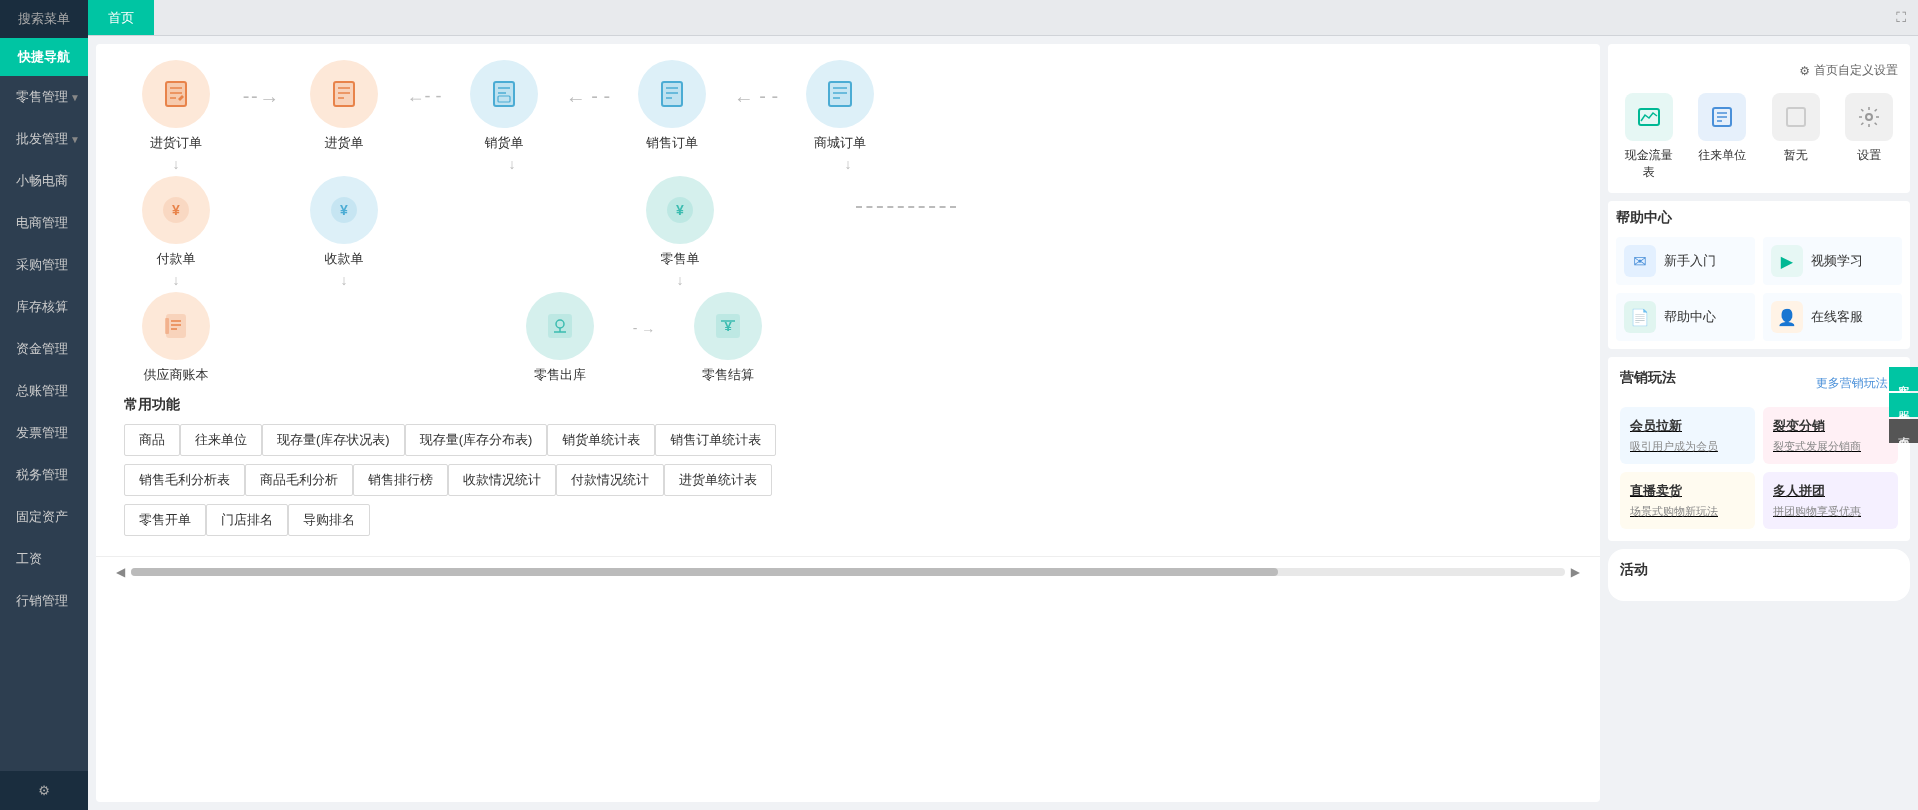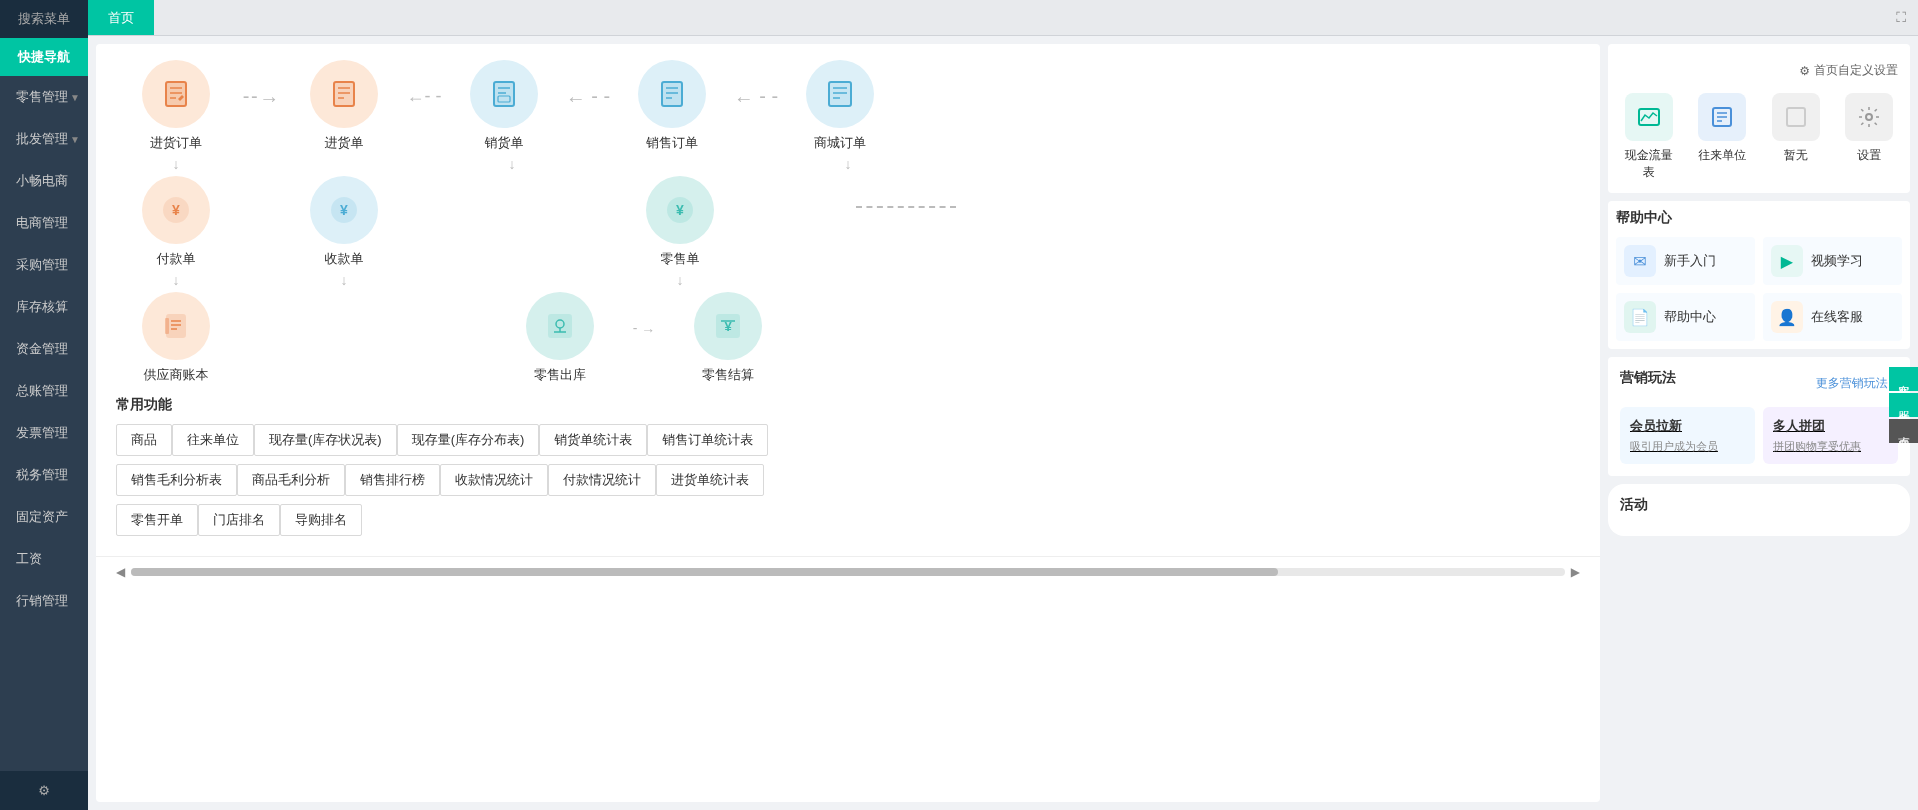--- a/index.html
+++ b/index.html
@@ -143,20 +143,21 @@
 
     .flow-label {
       font-size: 13px;
       color: #333;
       text-align: center;
     }
 
     
     .common-section {
       padding: 0 20px 20px;
+      margin-left: 8px;
     }
 
     .common-title {
       font-size: 14px;
       color: #333;
       font-weight: bold;
       margin-bottom: 10px;
     }
 
     .common-grid {
@@ -742,20 +743,28 @@
       <div class="marketing-section">
         <div class="section-header">
           <span class="section-title">营销玩法</span>
           <span class="more-link">更多营销玩法 &gt;</span>
         </div>
         <div class="marketing-grid">
           <div class="marketing-item">
             <div class="marketing-item-title">会员拉新</div>
             <div class="marketing-item-desc">吸引用户成为会员</div>
           </div>
+          <div class="marketing-item pink">
+            <div class="marketing-item-title">裂变分销</div>
+            <div class="marketing-item-desc">裂变式发展分销商</div>
+          </div>
+          <div class="marketing-item yellow">
+            <div class="marketing-item-title">直播卖货</div>
+            <div class="marketing-item-desc">场景式购物新玩法</div>
+          </div>
           <div class="marketing-item purple">
             <div class="marketing-item-title">多人拼团</div>
             <div class="marketing-item-desc">拼团购物享受优惠</div>
           </div>
         </div>
       </div>
 
       <div class="activity-section">
         <div class="section-title">活动</div>
       </div>

